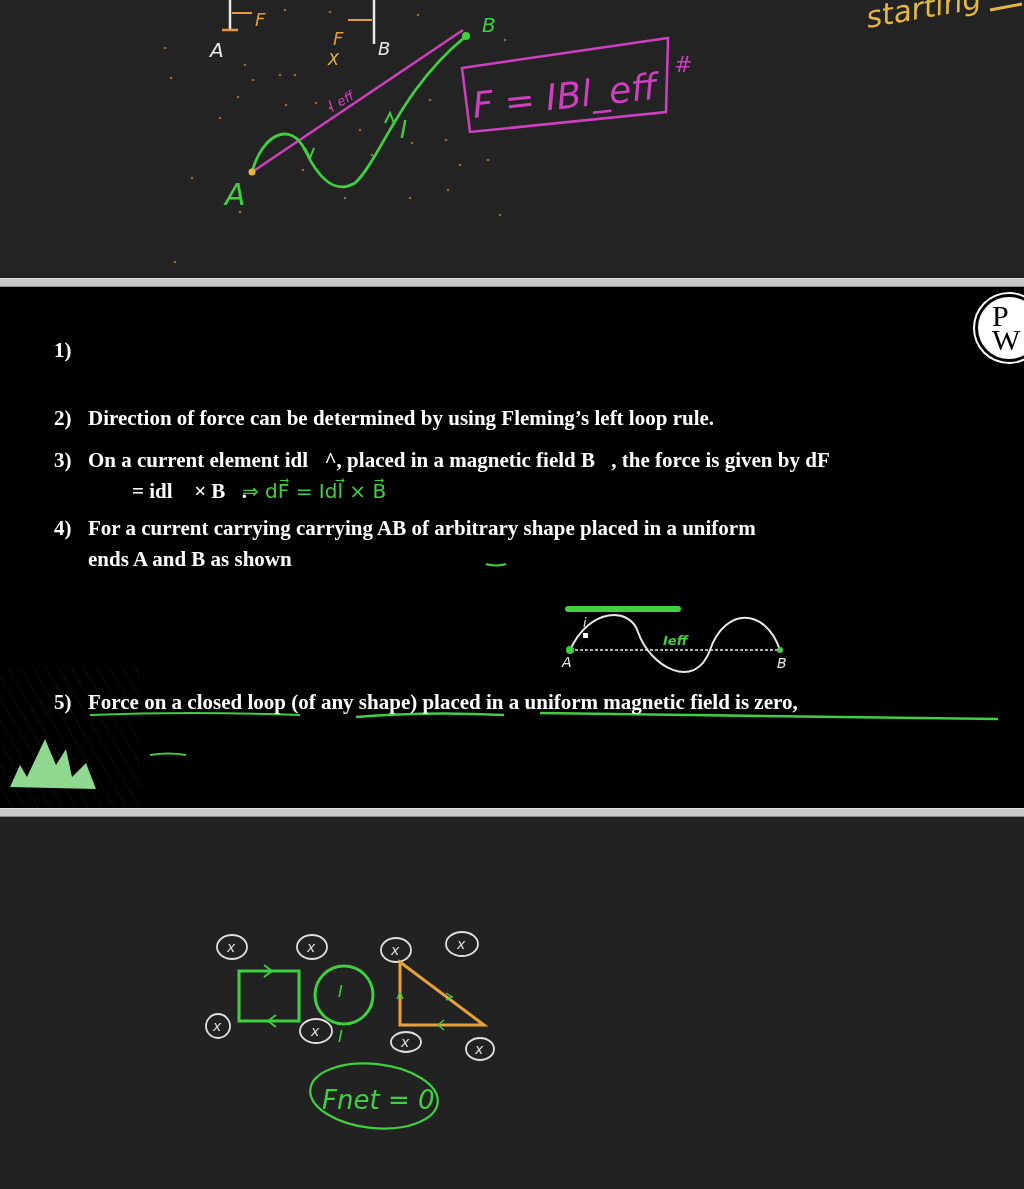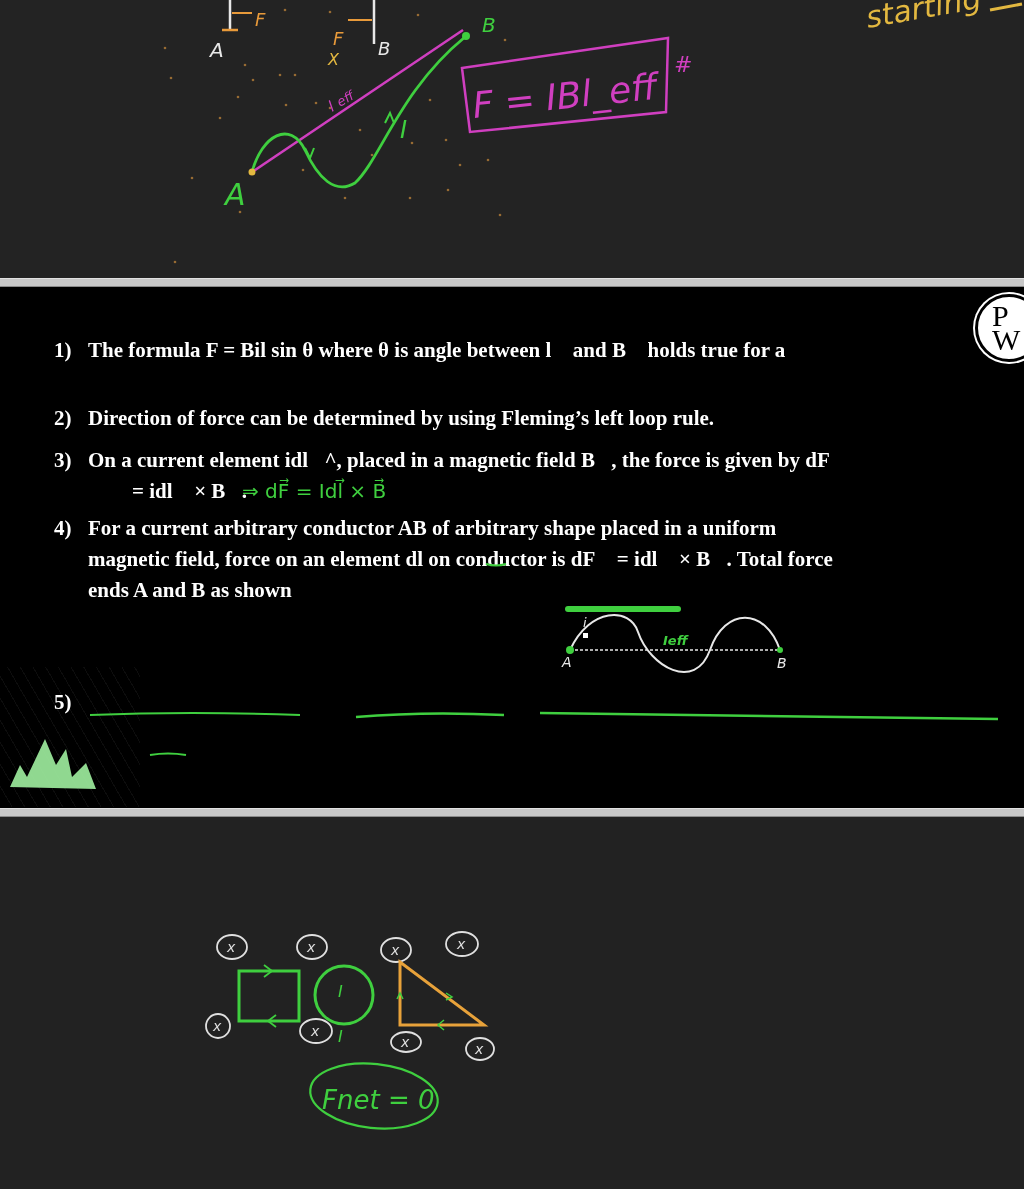--- a/index.html
+++ b/index.html
@@ -137,21 +137,20 @@
   <div class="stripes"></div>
 
   <div class="logo">
     <span class="p">P</span>
     <span class="w">W</span>
   </div>
 
   <div class="item" style="top:48px; height:62px;">
     <span class="num">1)</span>
     <div class="body">
-      <div>The formula F = Bil sin θ where θ is angle between l⃗ and B⃗ holds true for a</div>
     </div>
   </div>
 
   <div class="item" style="top:116px; height:31px;">
     <span class="num">2)</span>
     <div class="body">
       <div>Direction of force can be determined by using Fleming’s left loop rule.</div>
     </div>
   </div>
 
@@ -162,22 +161,21 @@
       <div style="position:relative;margin-left:44px;">
         <span>= idl⃗ × B⃗.</span>
         <span style="position:absolute; left:110px; top:0; color:#3fcf3f; font-weight:normal; font-family:'DejaVu Sans',sans-serif; font-size:20px;">⇒ dF⃗ = Idl⃗ × B⃗</span>
       </div>
     </div>
   </div>
 
   <div class="item" style="top:226px; height:124px;">
     <span class="num">4)</span>
     <div class="body">
-      <div>For a current arbitrary conductor AB of arbitrary shape placed in a uniform</div>
-      <div>magnetic field, force on an element dl on conductor is dF⃗ = idl⃗ × B⃗. Total force</div>
+      <div>For a current carrying carrying AB of arbitrary shape placed in a uniform</div>
       <div>ends A and B as shown</div>
     </div>
   </div>
 
   <svg width="1024" height="521">
     <path d="M486 277 q10 3 20 0" stroke="#3fcf3f" stroke-width="2" fill="none"></path>
     <line x1="568" y1="322" x2="678" y2="322" stroke="#3fcf3f" stroke-width="6" stroke-linecap="round"></line>
 
     <g>
       <line x1="570" y1="363" x2="780" y2="363" stroke="#e8e8e8" stroke-width="1.6" stroke-dasharray="3 2"></line>
@@ -195,20 +193,21 @@
     <path d="M356 430 q70 -6 148 -2" stroke="#3fcf3f" stroke-width="2.5" fill="none"></path>
     <path d="M540 426 q230 2 458 6" stroke="#3fcf3f" stroke-width="2.5" fill="none"></path>
     <path d="M150 468 q18 -3 36 0" stroke="#3fcf3f" stroke-width="2" fill="none"></path>
 
     <path d="M10 500 L20 478 L27 490 L45 452 L56 478 L66 462 L72 490 L86 476 L96 502 Z" fill="#a0f0a0" opacity="0.9"></path>
   </svg>
 
   <div class="item" style="top:400px; height:62px;">
     <span class="num">5)</span>
     <div class="body">
+      <div>Force on a closed loop (of any shape) placed in a uniform magnetic field is zero,</div>
     </div>
   </div>
 </div>
 
 <div class="divider" style="top:808px"></div>
 
 <div class="panel-bottom">
   <svg width="1024" height="372">
     <g fill="none" stroke="#e0e0e0" stroke-width="1.8">
       <ellipse cx="232" cy="130" rx="15" ry="12"></ellipse>

